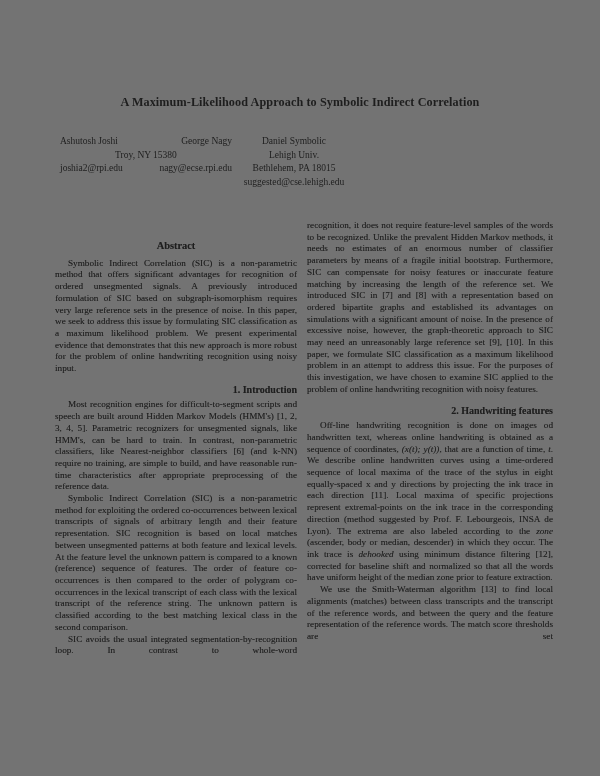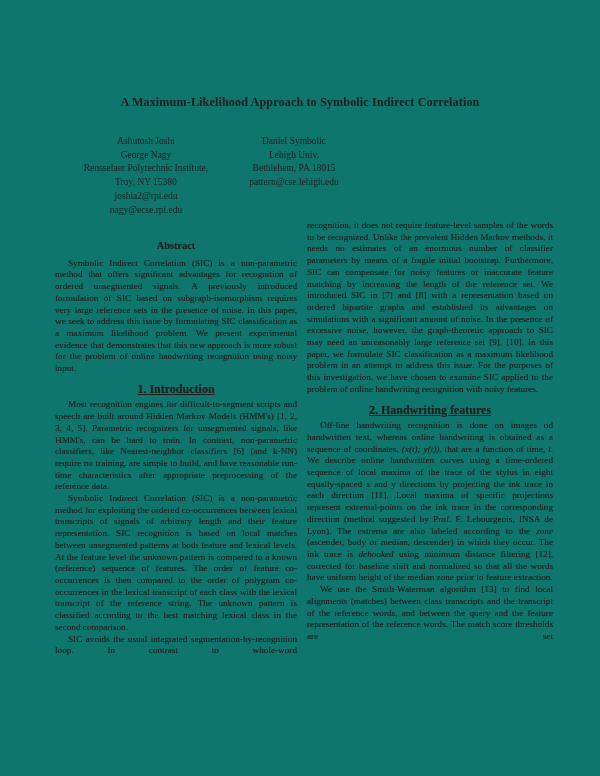--- a/index.html
+++ b/index.html
@@ -10,21 +10,21 @@
   body {
     width: 600px;
     height: 776px;
     font-family: "Liberation Serif", serif;
     color: #1e1e1e;
   }
   .page {
     position: relative;
     width: 600px;
     height: 776px;
-    background: #0f766e;
+    background: #737373;
     overflow: hidden;
   }
   .title {
     position: absolute;
     top: 95px;
     left: 0;
     width: 100%;
     margin: 0;
     text-align: center;
     font-size: 12.2px;
@@ -37,73 +37,71 @@
     left: 0;
     width: 100%;
     height: 62px;
     font-size: 9.5px;
     line-height: 13.7px;
   }
   .agroup { position: absolute; text-align: center; }
   .agroup1 { left: 60px;  width: 172px; }
   .agroup2 { left: 232px; width: 124px; }
   .agroup3 { left: 350px; width: 114px; }
-  .pair-row { display: flex; justify-content: space-between; flex-direction: column; }
+  .pair-row { display: flex; justify-content: space-between; }
   .col {
     position: absolute;
     font-size: 9.2px;
     line-height: 11.7px;
     text-align: justify;
     text-shadow: 0 0 0.35px rgba(30,30,30,0.45);
   }
   .col-left  { left: 55px;  top: 219px; width: 242px; margin-top: 15px; }
   .col-right { left: 307px; top: 220px; width: 246px; }
   .col p { margin: 0; text-indent: 13px; }
   .col p.noindent { text-indent: 0; }
   .col p.cont-end { text-align-last: justify; }
   .abstract-head {
     text-align: center;
     font-weight: bold;
     font-size: 10.4px;
     margin: 6px 0 6px 0;
   }
   .abstract-text { }
   h2.sec {
-    font-size: 12px;
+    font-size: 10px;
     font-weight: bold;
     margin: 9px 0 4px 0;
-    text-align: center;
-    text-decoration: underline;
+    text-align: right;
   }
 </style>
 </head>
 <body>
 
 <div class="page">
 
   <h1 class="title">A Maximum-Likelihood Approach to Symbolic Indirect Correlation</h1>
 
   <div class="authors">
     <div class="agroup agroup1">
       <div class="pair-row">
         <span>Ashutosh Joshi</span>
         <span>George Nagy</span>
       </div>
-      <div>Rensselaer Polytechnic Institute,</div>
       <div>Troy, NY 15380</div>
       <div class="pair-row">
         <span>joshia2@rpi.edu</span>
         <span>nagy@ecse.rpi.edu</span>
       </div>
     </div>
     <div class="agroup agroup2">
       <div>Daniel Symbolic</div>
       <div>Lehigh Univ.</div>
       <div>Bethlehem, PA 18015</div>
-      <div>pattern@cse.lehigh.edu</div>
+      <div>suggested@cse.lehigh.edu</div>
     </div>
   </div>
 
   <div class="col col-left">
     <div class="abstract-head">Abstract</div>
     <p class="abstract-text">Symbolic Indirect Correlation (SIC) is a non-parametric method that offers significant advantages for recognition of ordered unsegmented signals. A previously introduced formulation of SIC based on subgraph-isomorphism requires very large reference sets in the presence of noise. In this paper, we seek to address this issue by formulating SIC classification as a maximum likelihood problem. We present experimental evidence that demonstrates that this new approach is more robust for the problem of online handwriting recognition using noisy input.</p>
     <h2 class="sec">1. Introduction</h2>
     <p>Most recognition engines for difficult-to-segment scripts and speech are built around Hidden Markov Models (HMM's) [1, 2, 3, 4, 5]. Parametric recognizers for unsegmented signals, like HMM's, can be hard to train. In contrast, non-parametric classifiers, like Nearest-neighbor classifiers [6] (and k-NN) require no training, are simple to build, and have reasonable run-time characteristics after appropriate preprocessing of the reference data.</p>
     <p>Symbolic Indirect Correlation (SIC) is a non-parametric method for exploiting the ordered co-occurrences between lexical transcripts of signals of arbitrary length and their feature representation. SIC recognition is based on local matches between unsegmented patterns at both feature and lexical levels. At the feature level the unknown pattern is compared to a known (reference) sequence of features. The order of feature co-occurrences is then compared to the order of polygram co-occurrences in the lexical transcript of each class with the lexical transcript of the reference string. The unknown pattern is classified according to the best matching lexical class in the second comparison.</p>
     <p class="cont-end">SIC avoids the usual integrated segmentation-by-recognition loop. In contrast to whole-word</p>

